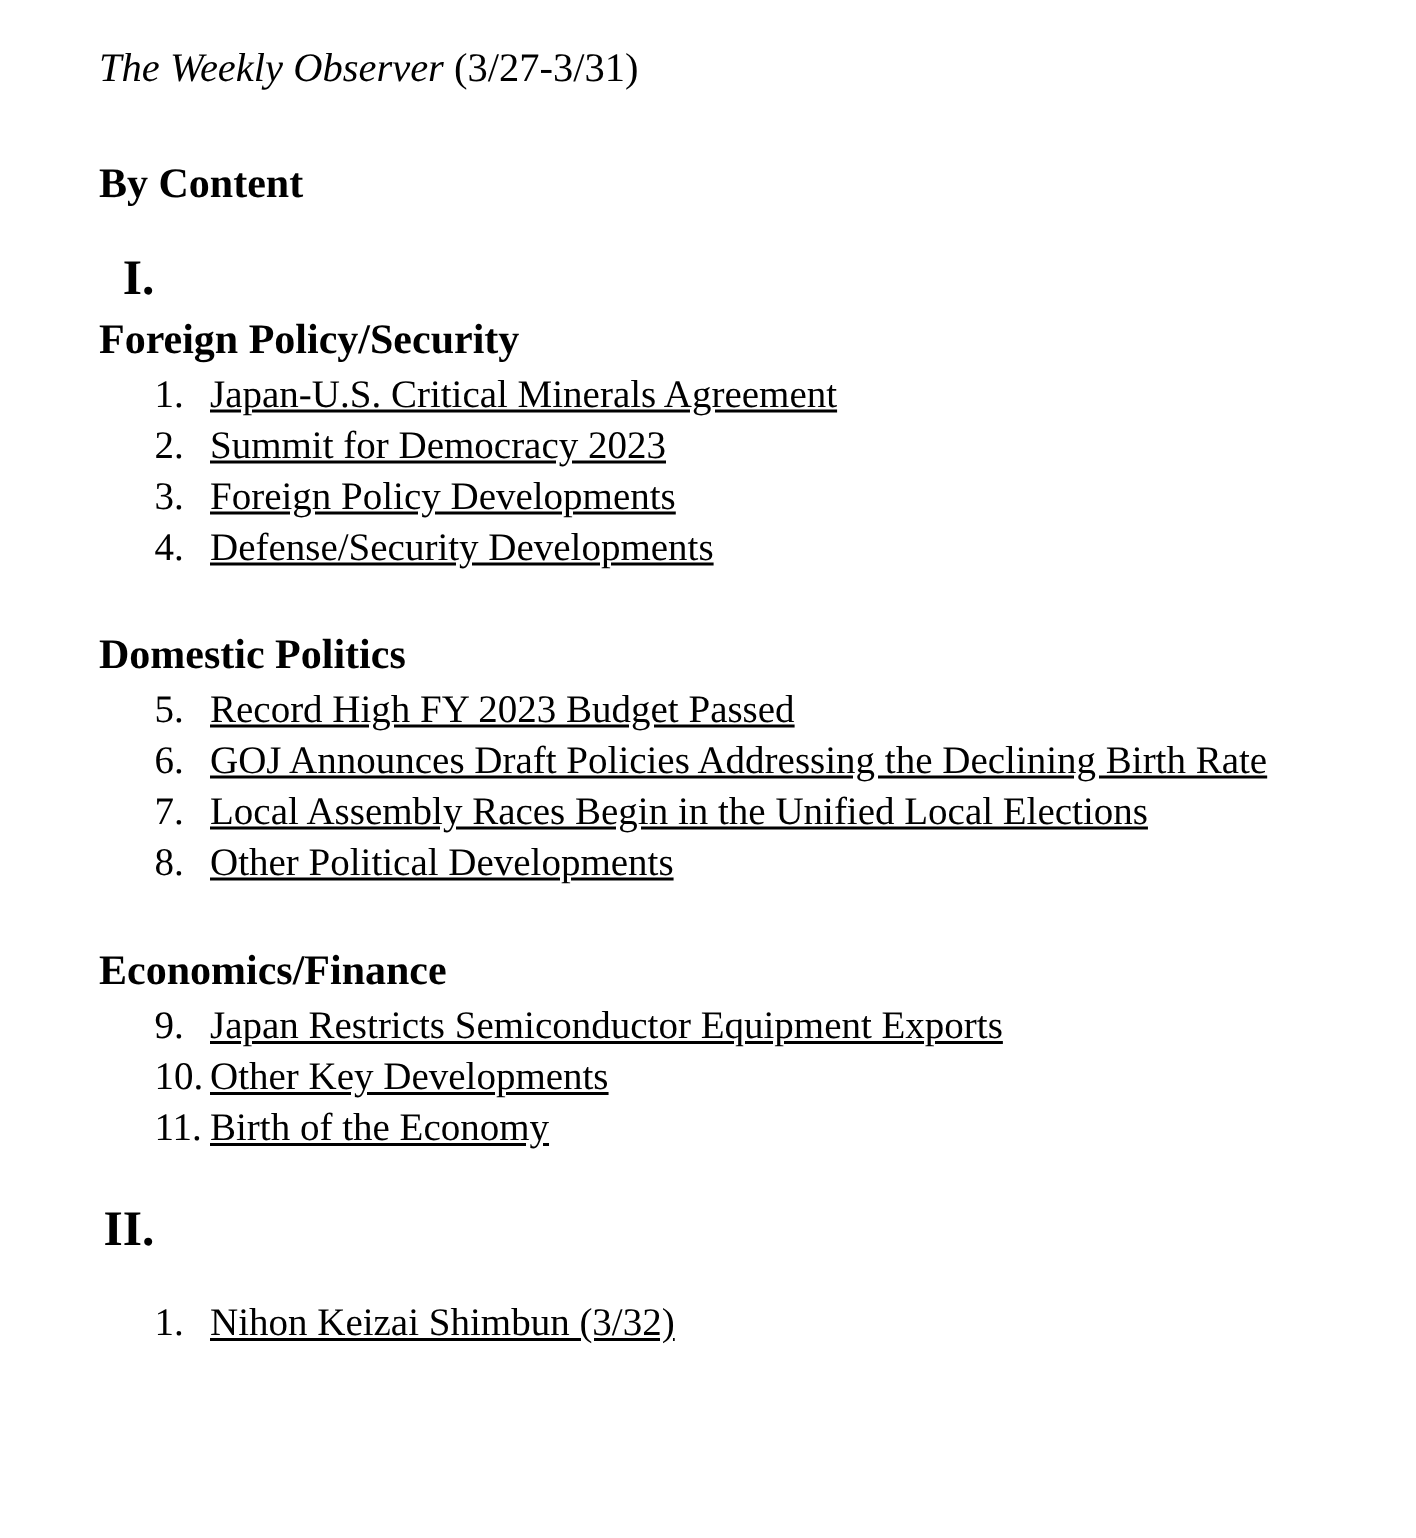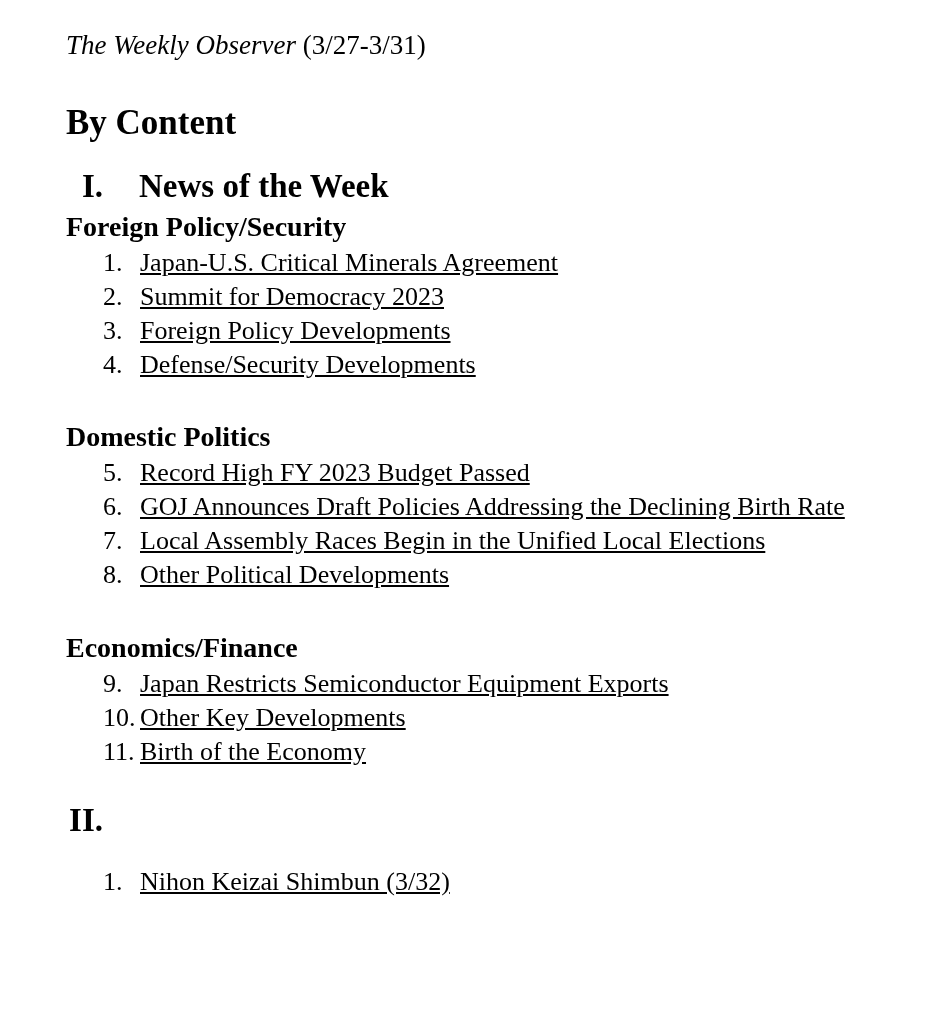--- a/index.html
+++ b/index.html
@@ -16,21 +16,21 @@
     overflow: hidden;
   }
   .doc-title {
     font-size: 27px;
     line-height: 32px;
     white-space: pre-wrap;
   }
   .doc-title .pub-name { font-style: italic; }
   .by-content {
     margin-top: 42px;
-    font-size: 35px;
+    font-size: 28px;
     line-height: 40px;
     font-weight: bold;
   }
   .roman-heading {
     display: flex;
     font-size: 33px;
     line-height: 40px;
     font-weight: bold;
   }
   .roman-heading.first { margin-top: 23px; }
@@ -70,21 +70,20 @@
 <body>
 
 <div class="page">
 
   <p class="doc-title"><span class="pub-name">The Weekly Observer</span><span> (3/27-3/31)</span></p>
 
   <h1 class="by-content">By Content</h1>
 
   <div class="roman-heading first">
     <span class="roman">I.</span>
-    <span class="roman-title">News of the Week</span>
   </div>
 
   <h3 class="subhead sub1">Foreign Policy/Security</h3>
   <ul class="toc-list">
     <li>
       <span class="num">1.</span>
       <span class="txt">Japan-U.S. Critical Minerals Agreement</span>
     </li>
     <li>
       <span class="num">2.</span>

